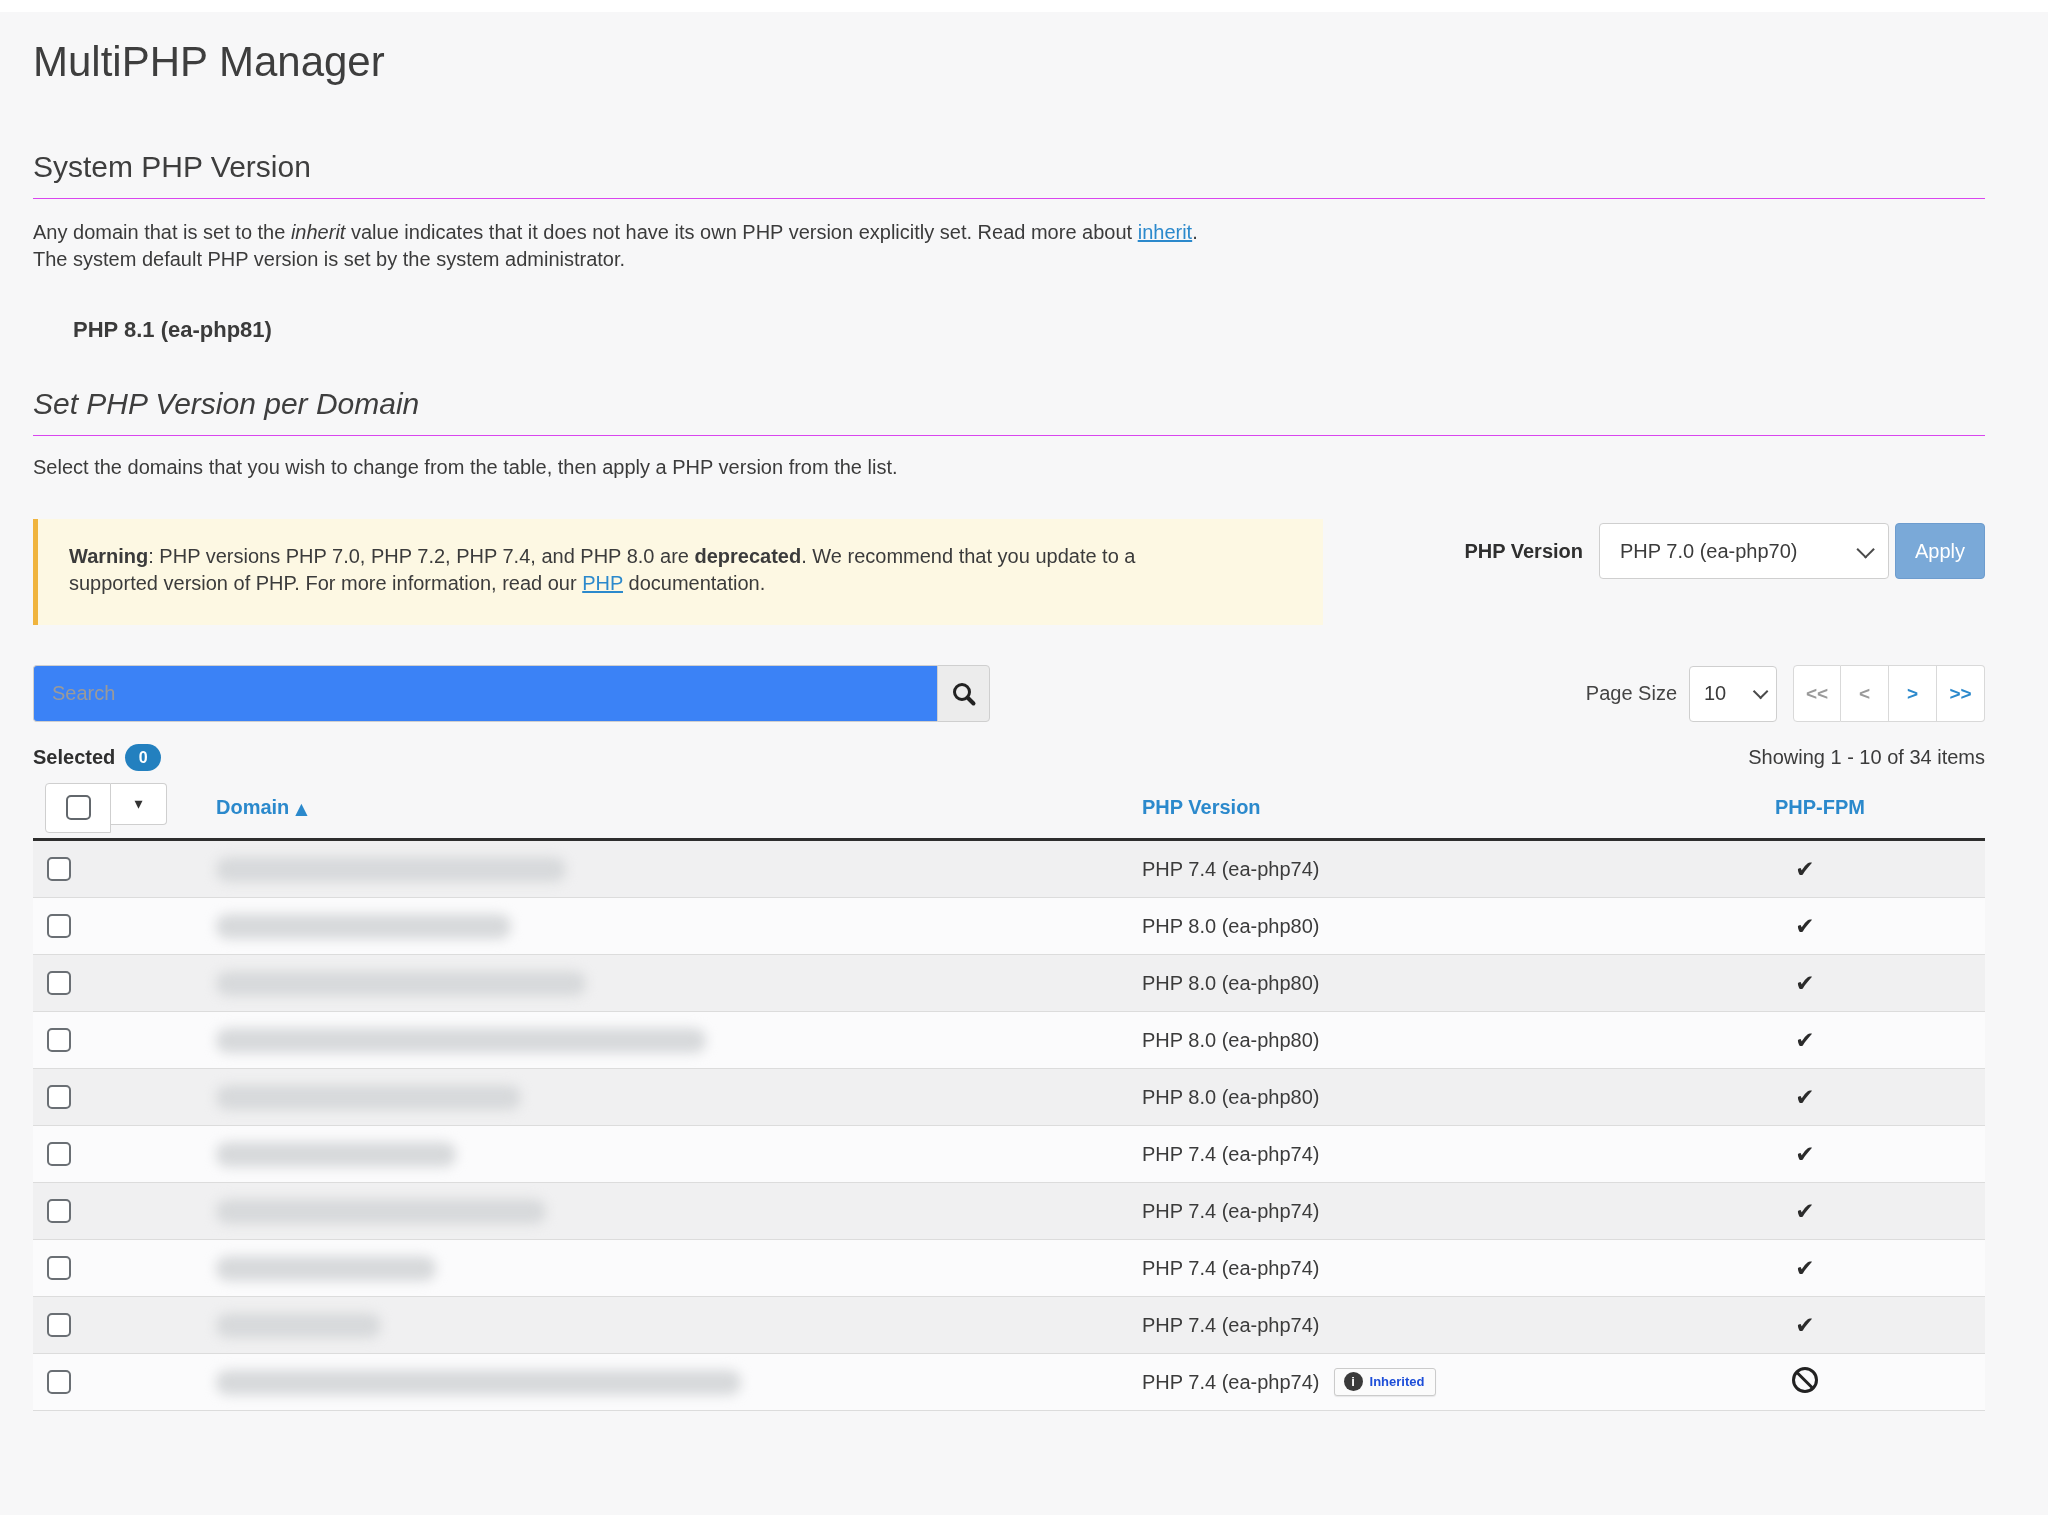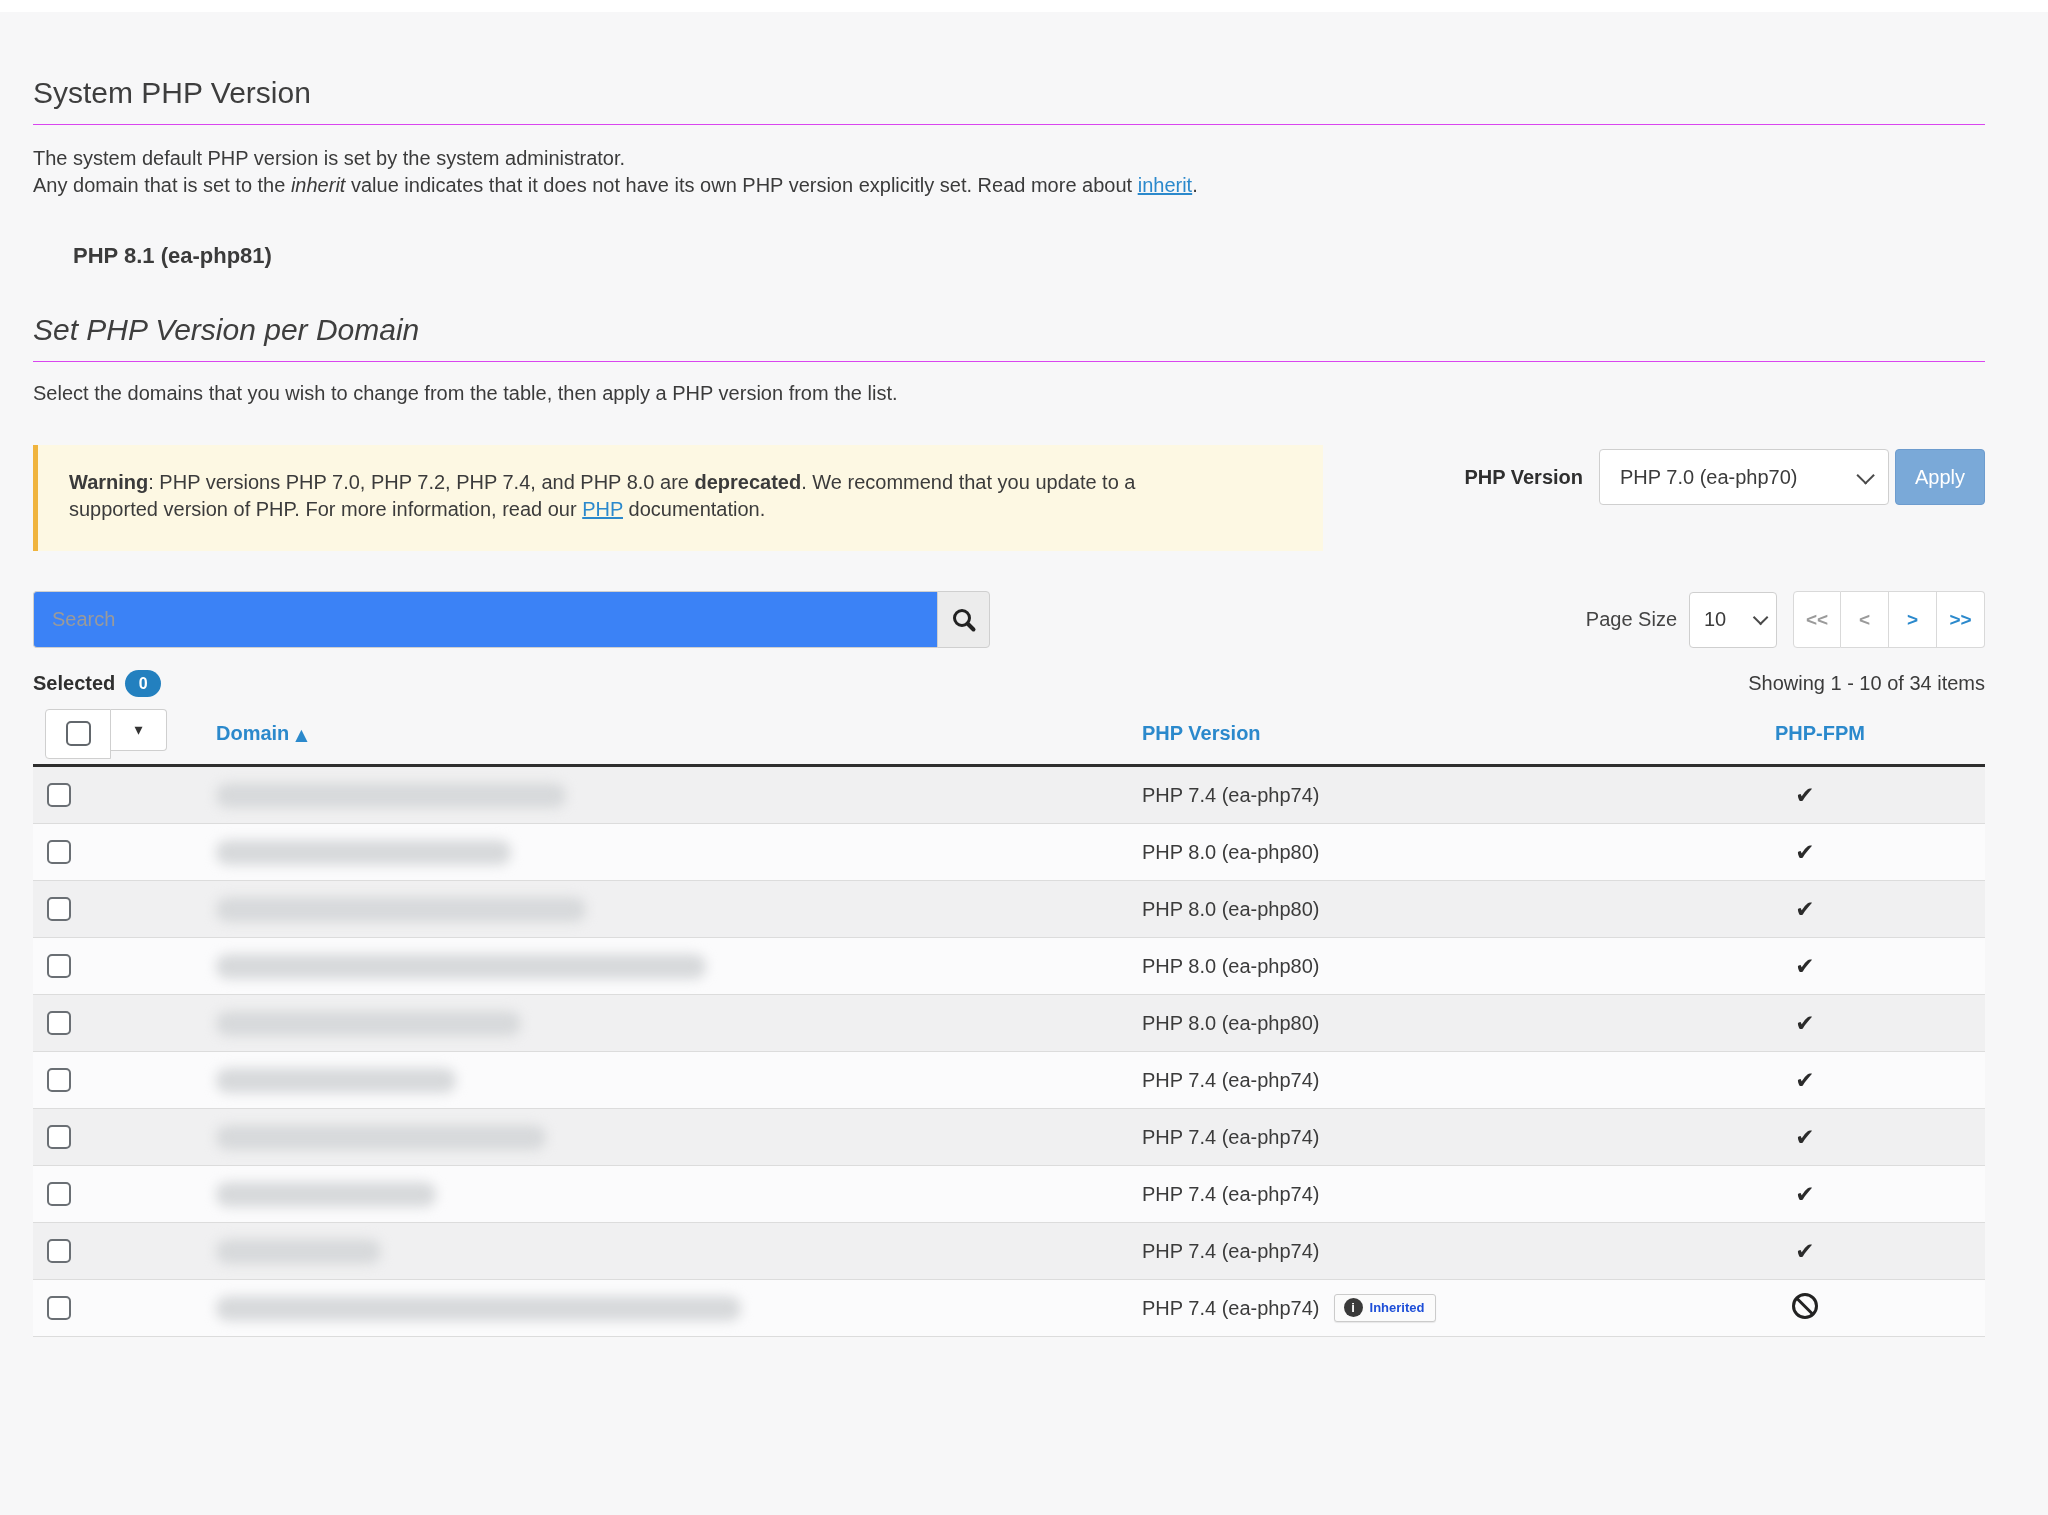--- a/index.html
+++ b/index.html
@@ -135,26 +135,27 @@
   }
   .magnifier { display:block; }
 </style>
 </head>
 <body>
 
 <div class="top-strip"></div>
 
 <div class="content">
 
+  <h1 class="page-title">MultiPHP Manager</h1>
 
   <h2 class="section-heading h2-sys">System PHP Version</h2>
 
   <div class="sys-desc">
+    <div><span>Any domain that is set to the </span><i>inherit</i><span> value indicates that it does not have its own PHP version explicitly set. Read more about </span><a href="#">inherit</a><span>.</span></div>
     <div>The system default PHP version is set by the system administrator.</div>
-    <div><span>Any domain that is set to the </span><i>inherit</i><span> value indicates that it does not have its own PHP version explicitly set. Read more about </span><a href="#">inherit</a><span>.</span></div>
   </div>
 
   <div class="current-version">PHP 8.1 (ea-php81)</div>
 
   <h2 class="section-heading h2-set">Set PHP Version per Domain</h2>
 
   <div class="set-desc">Select the domains that you wish to change from the table, then apply a PHP version from the list.</div>
 
   <div class="apply-warning-row">
     <div class="warning-box">

